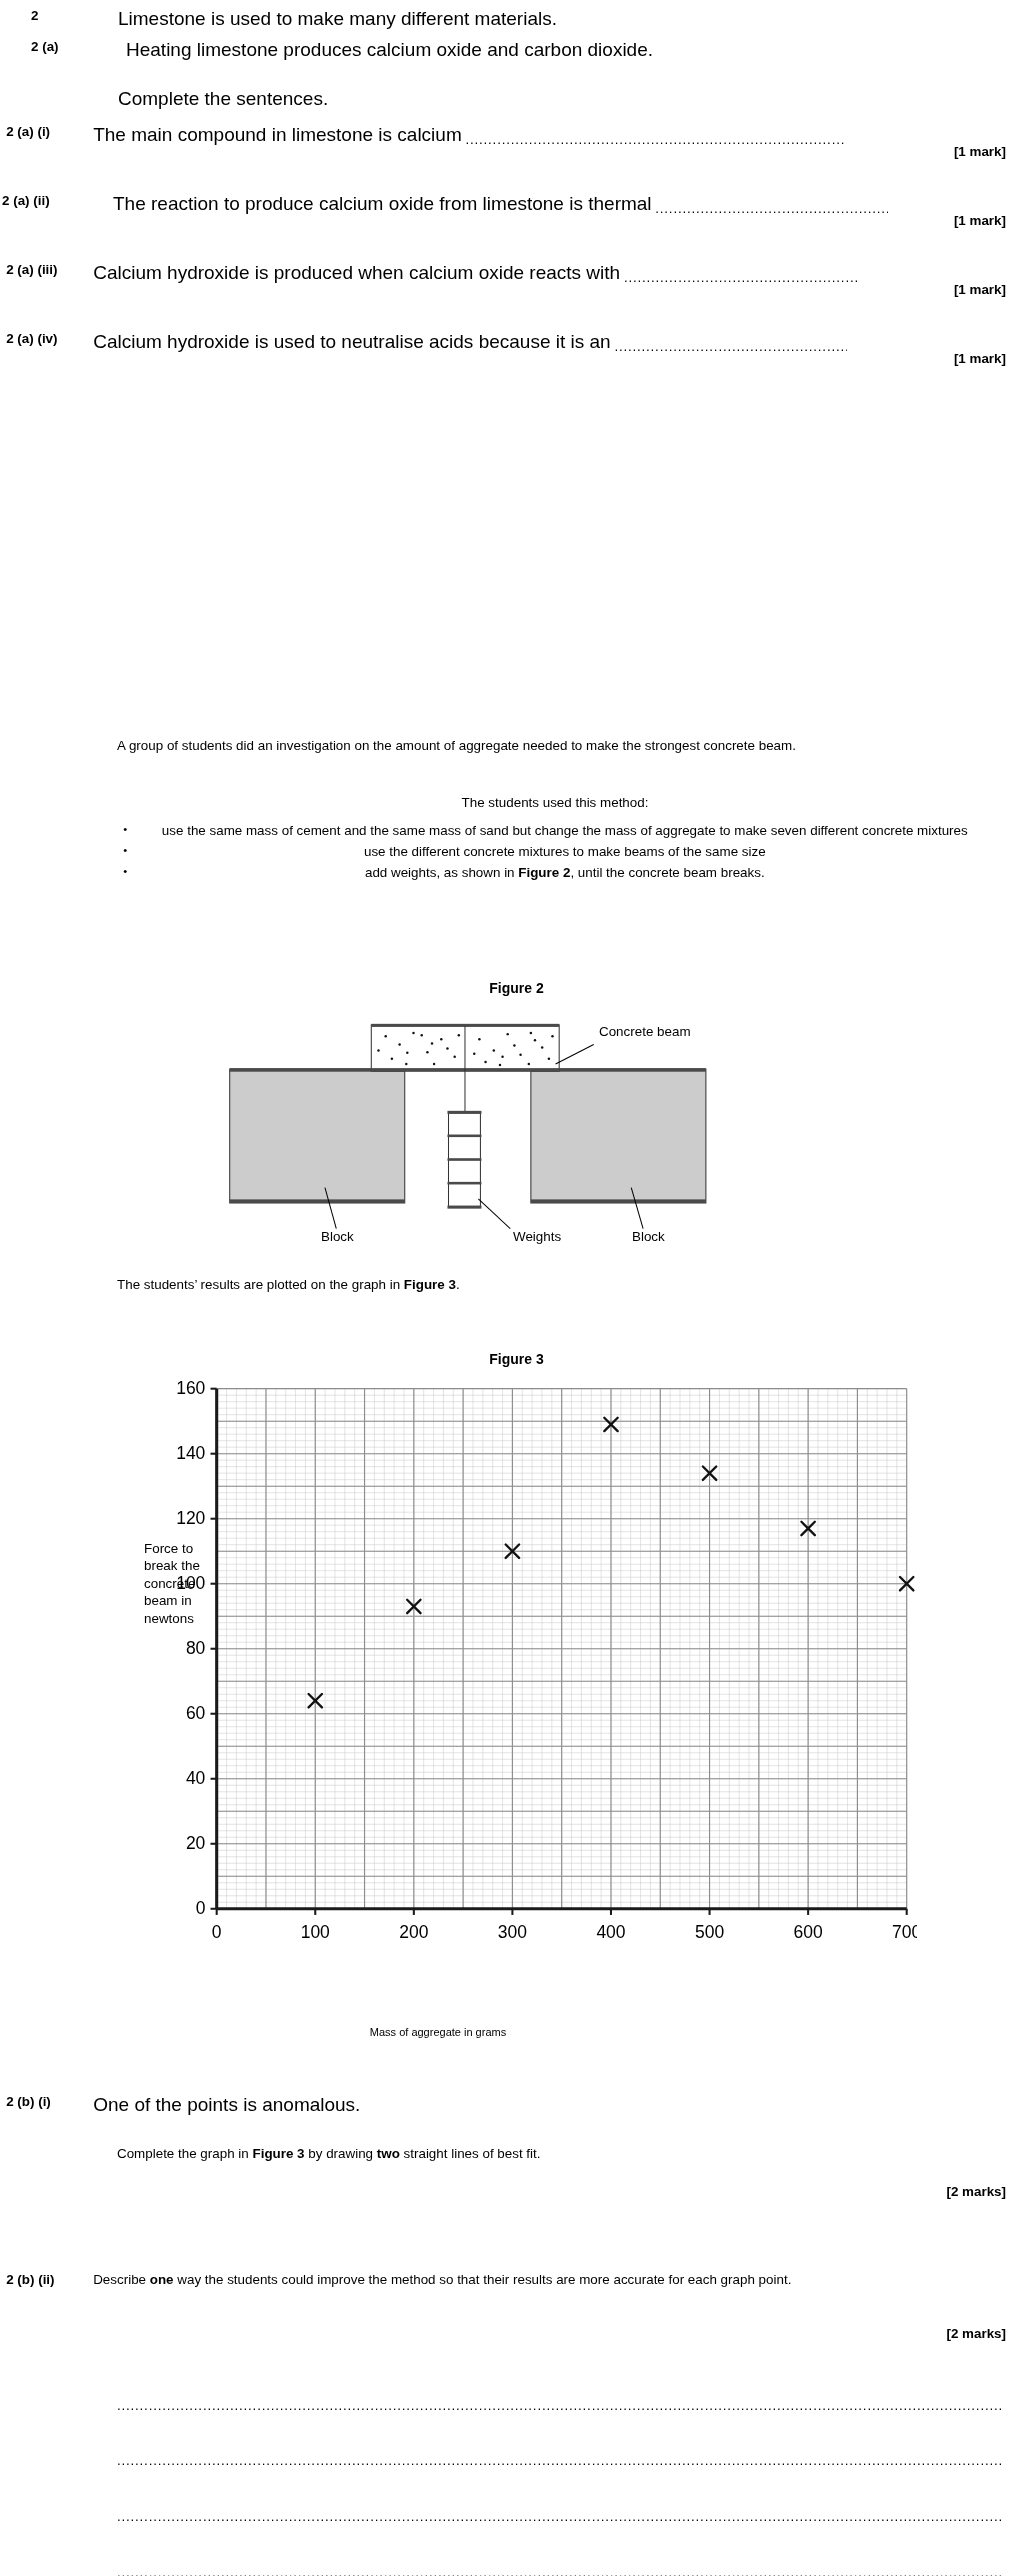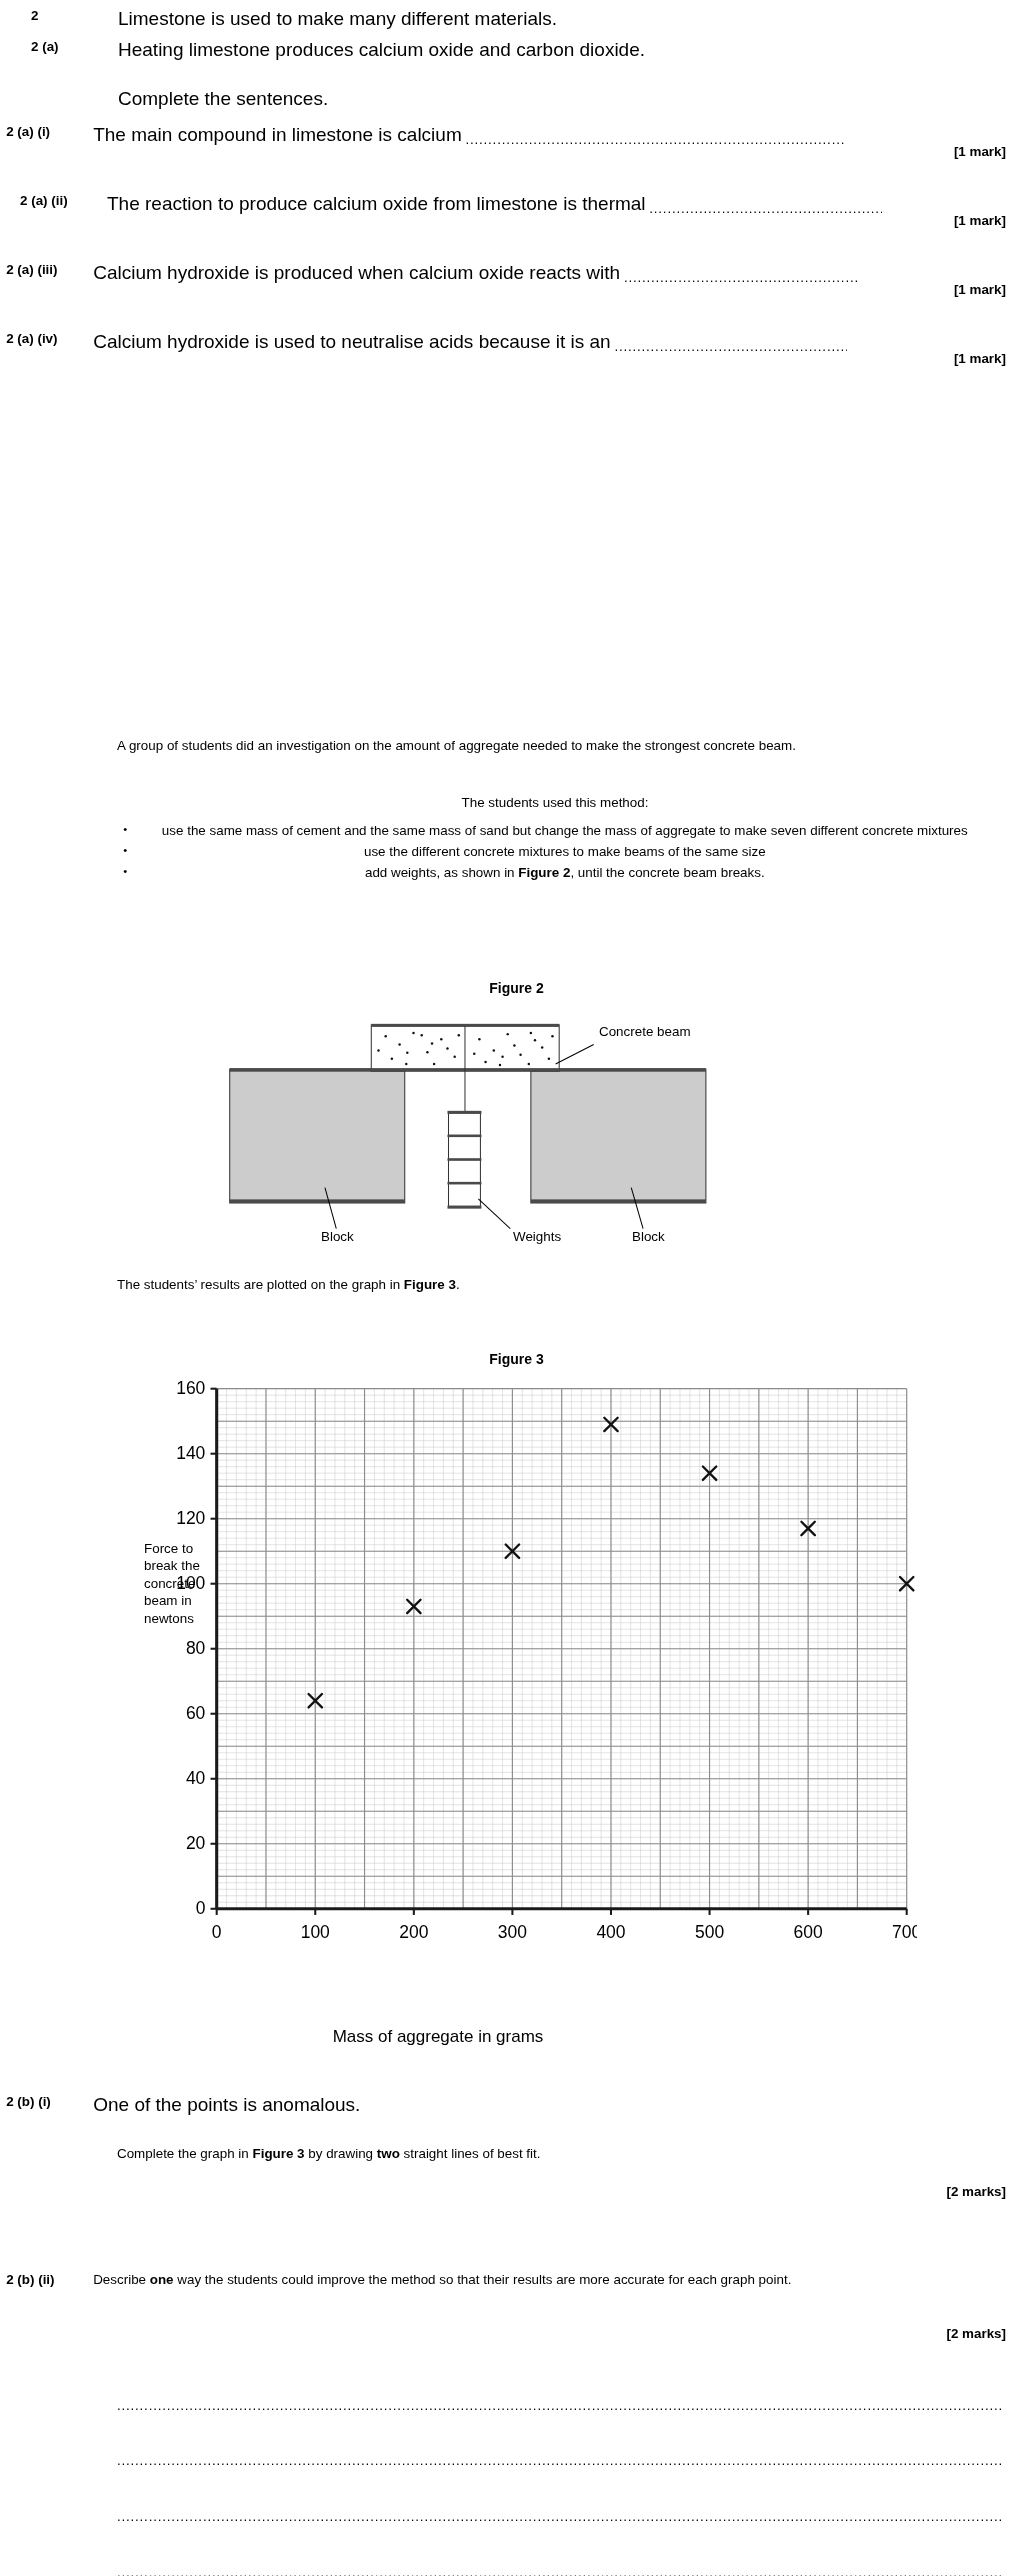--- a/index.html
+++ b/index.html
@@ -79,40 +79,40 @@
 </head>
 <body>
 
 <div class="page">
 
   <div class="qrow" style="left:31px; top:6.2px; width:974px;">
     <div class="qnum">2</div>
     <div class="qbody"><span class="qtext">Limestone is used to make many different materials.</span></div>
   </div>
 
-  <div class="qrow" style="left:31px; top:37px; width:974px;">
+  <div class="qrow" style="left:31px; top:37px; width:974px;gap:8px;">
     <div class="qnum">2 (a)</div>
     <div class="qbody"><span class="qtext">Heating limestone produces calcium oxide and carbon dioxide.</span></div>
   </div>
 
   <div class="qrow" style="left:31px; top:86px; width:974px;">
     <div class="qnum"></div>
     <div class="qbody"><span class="qtext">Complete the sentences.</span></div>
   </div>
 
   <div class="qrow" style="left:6.2px; top:122px; width:998px;">
     <div class="qnum">2 (a) (i)</div>
     <div class="qbody">
       <span class="qtext">The main compound in limestone is calcium</span>
       <span class="dots-inline" style="width:381px;"></span>
     </div>
   </div>
   <div class="marks" style="top:142px;">[1 mark]</div>
 
-  <div class="qrow" style="left:20px; top:191px; width:998px;">
+  <div class="qrow" style="left:2px; top:191px; width:998px;gap:24px;">
     <div class="qnum">2 (a) (ii)</div>
     <div class="qbody">
       <span class="qtext">The reaction to produce calcium oxide from limestone is thermal</span>
       <span class="dots-inline" style="width:233px;"></span>
     </div>
   </div>
   <div class="marks" style="top:211px;">[1 mark]</div>
 
   <div class="qrow" style="left:6.2px; top:260px; width:998px;">
     <div class="qnum">2 (a) (iii)</div>
@@ -493,21 +493,21 @@
   </div>
 
   <div class="ylabel-block">
     <div>Force to</div>
     <div>break the</div>
     <div>concrete</div>
     <div>beam in</div>
     <div>newtons</div>
   </div>
 
-  <div style="position:absolute; left:0; top:2025px; width:876px; text-align:center; font-size:17px;">Mass of aggregate in grams</div>
+  <div style="position:absolute; left:0; top:2025px; width:876px; text-align:center; font-size:11px;">Mass of aggregate in grams</div>
 
   <div class="qrow" style="left:6.2px; top:2092px; width:998px;">
     <div class="qnum">2 (b) (i)</div>
     <div class="qbody"><span class="qtext">One of the points is anomalous.</span></div>
   </div>
   <div style="position:absolute; left:117px; top:2144px; width:876px;">
     <span>Complete the graph in </span><span class="b">Figure 3</span><span> by drawing </span><span class="b">two</span><span> straight lines of best fit.</span>
   </div>
   <div class="marks" style="top:2182px;">[2 marks]</div>
 

